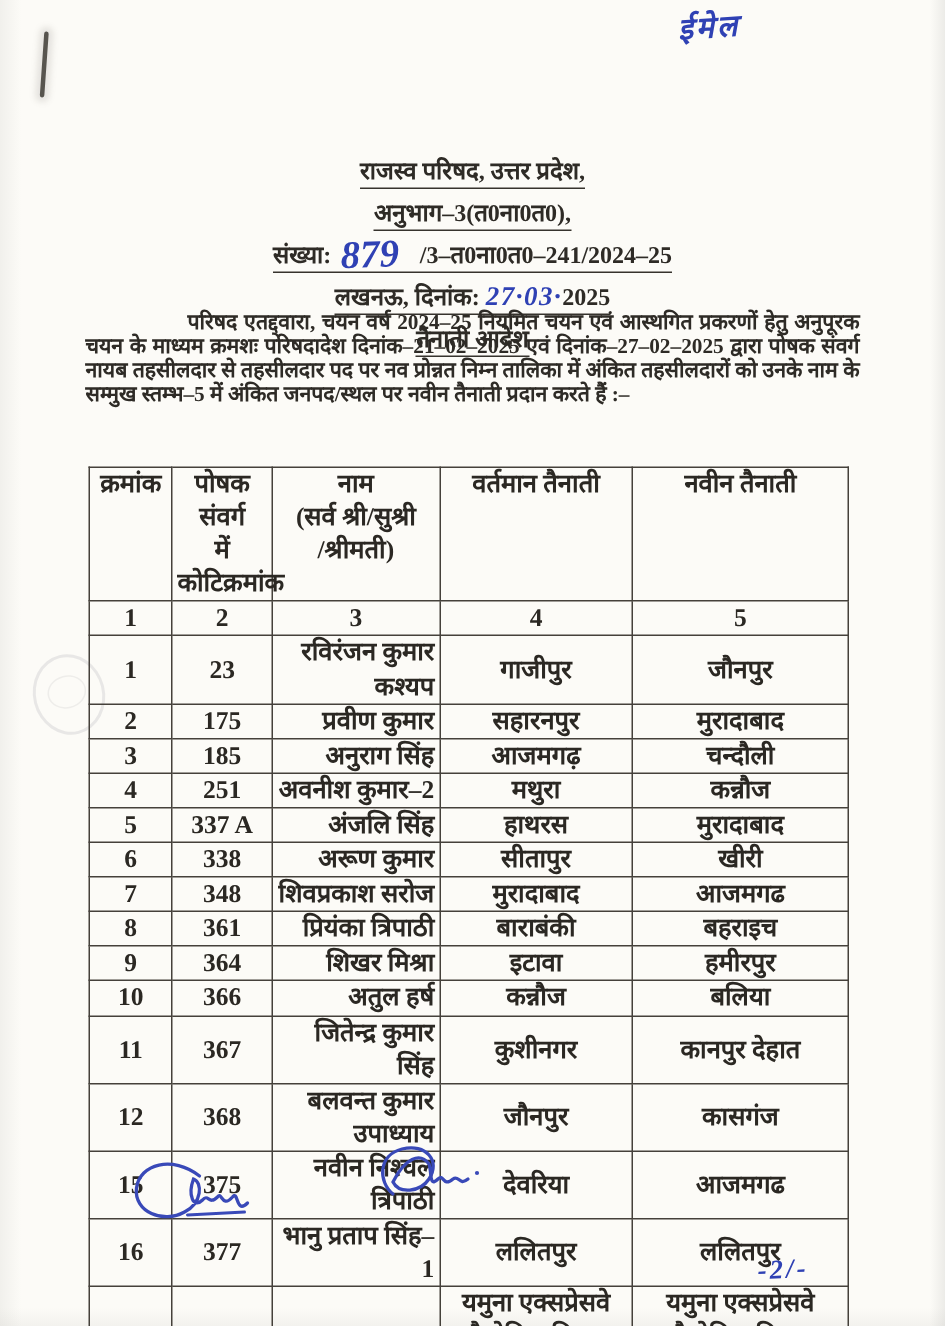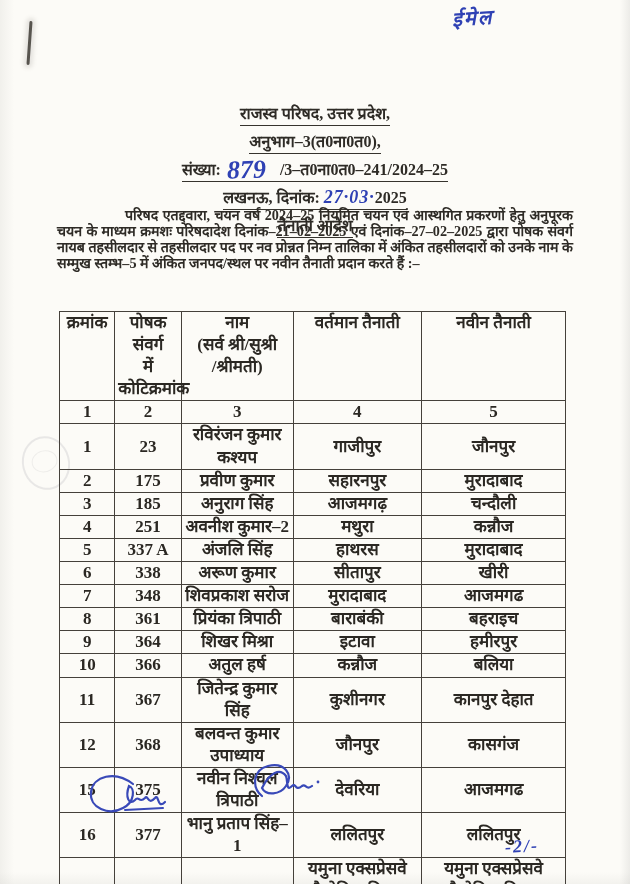--- a/index.html
+++ b/index.html
@@ -66,21 +66,21 @@
     border:1.3px solid #45413b;
     padding:0px 3px; text-align:center; vertical-align:middle;
     white-space:pre-line; line-height:1.3;
   }
   table.order th { font-weight:bold; vertical-align:top; }
   table.order .col1 { width:10.3%; }
   table.order .col2 { width:12.7%;margin-top:48px; }
   table.order .col3 { width:22.2%; }
   table.order .col4 { width:25.8%; }
   table.order .col5 { width:29%; }
-  table.order td.name-col { text-align:center; }
+  table.order td.name-col { text-align:right; }
   table.order tr.colnum-row td { font-weight:bold; }
   .sig { position:absolute; }
   .pageno {
     position:absolute; left:505px; top:836px;
     font-size:18px; font-weight:bold; letter-spacing:2px;
     transform:rotate(-3deg);
   }
 </style>
 </head>
 <body>

